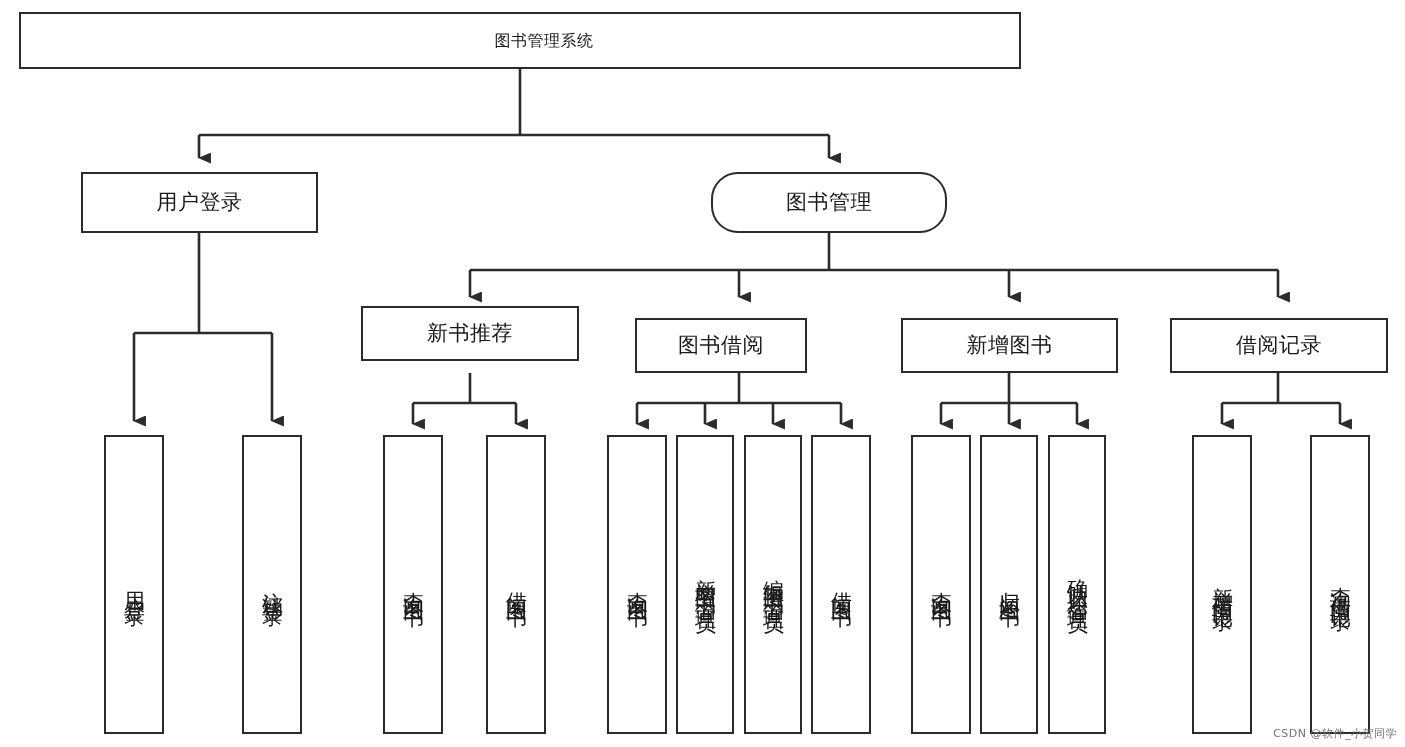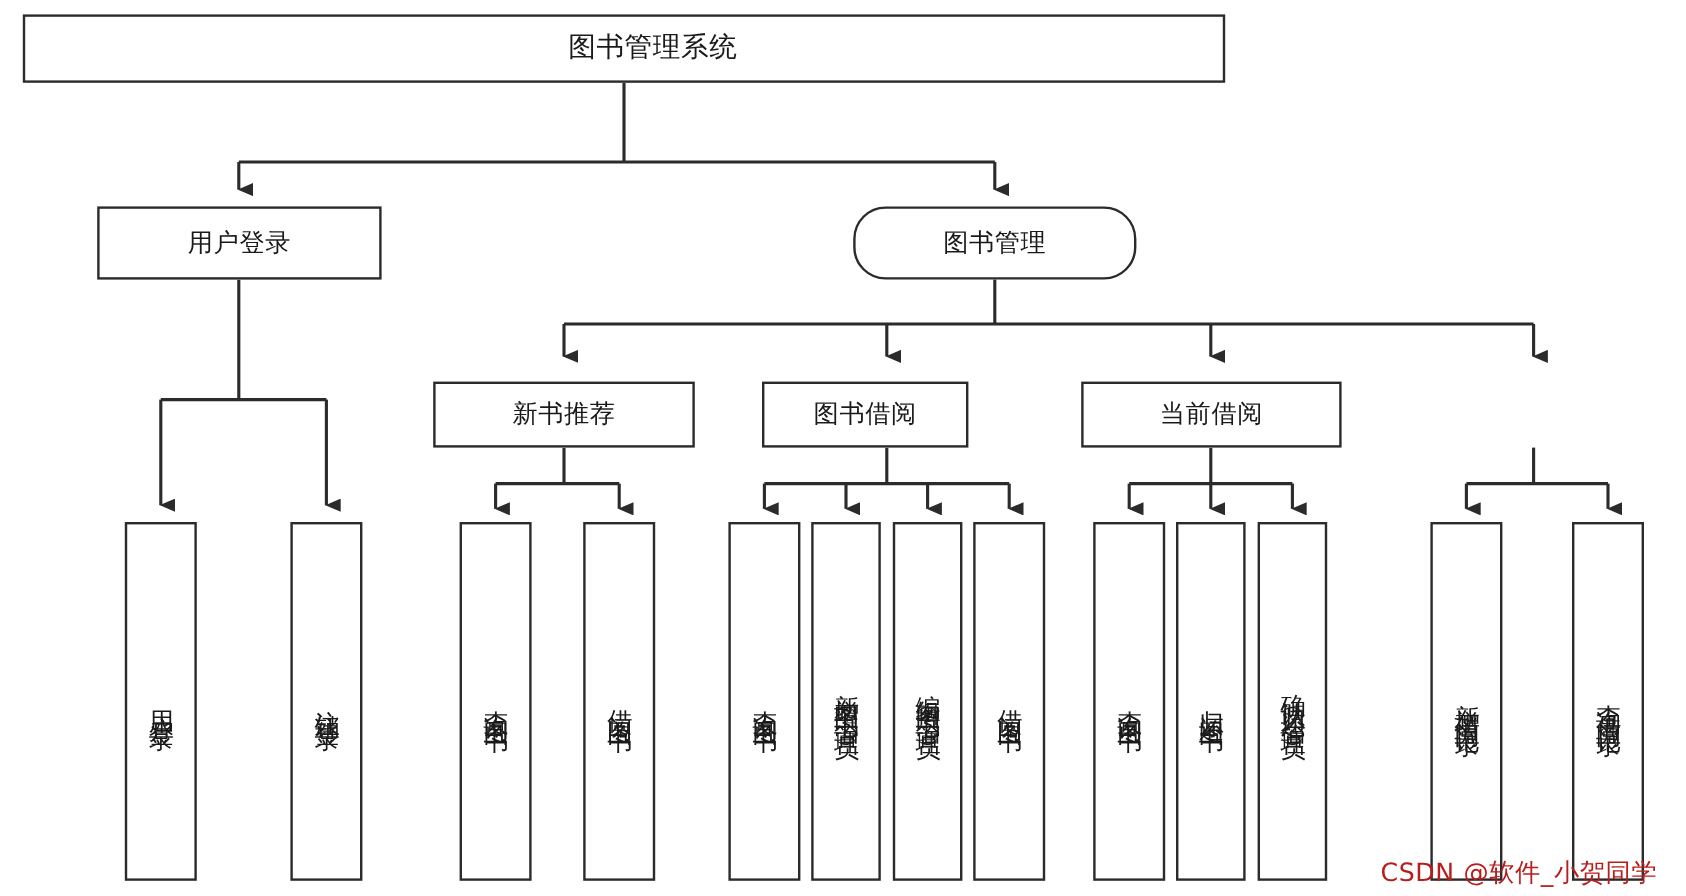--- a/index.html
+++ b/index.html
@@ -37,43 +37,43 @@
     text-align: center;
     color: #1a1a1a;
     z-index: 2;
   }
   .node.h {
     font-size: 21px;
     line-height: 1.1;
     letter-spacing: 0.5px;
   }
   .node.root {
-    font-size: 23px;
+    font-size: 16px;
     padding-left: 48px;
   }
   .node.v {
     font-size: 21px;
     letter-spacing: 2px;
   }
   .node.v .vtext {
     writing-mode: vertical-rl;
     text-orientation: upright;
     white-space: nowrap;
     line-height: 1;
     letter-spacing: 5px;
   }
   .node .htext {
     white-space: nowrap;
   }
   .watermark {
     position: absolute;
-    right: 24px;
+    right: 8px;
     bottom: 6px;
-    font-size: 21px;
-    color: #b91c1c;
+    font-size: 11px;
+    color: #737373;
     letter-spacing: 0.5px;
     z-index: 5;
     white-space: nowrap;
   }
 </style>
 </head>
 <body>
 
 <div id="canvas">
 
@@ -132,32 +132,35 @@
   </div>
 
   <div class="node h" style="left:81px; top:172px; width:237px; height:61px;">
     <span class="htext">用户登录</span>
   </div>
 
   <div class="node h" style="left:711px; top:172px; width:236px; height:61px;border-radius:27px;">
     <span class="htext">图书管理</span>
   </div>
 
-  <div class="node h" style="left:361px; top:318px; width:218px; height:55px;">
+  <div class="node h" style="left:361px; top:306px; width:218px; height:55px;">
     <span class="htext">新书推荐</span>
   </div>
 
   <div class="node h" style="left:635px; top:318px; width:172px; height:55px;">
     <span class="htext">图书借阅</span>
   </div>
 
   <div class="node h" style="left:901px; top:318px; width:217px; height:55px;">
-    <span class="htext">当前借阅</span>
-  </div>
-
+    <span class="htext">新增图书</span>
+  </div>
+
+  <div class="node h" style="left:1170px; top:318px; width:218px; height:55px;">
+    <span class="htext">借阅记录</span>
+  </div>
 
   <div class="node v" style="left:104px; top:435px; width:60px; height:299px;">
     <span class="vtext">用户登录</span>
   </div>
 
   <div class="node v" style="left:242px; top:435px; width:60px; height:299px;">
     <span class="vtext">注销登录</span>
   </div>
 
   <div class="node v" style="left:383px; top:435px; width:60px; height:299px;">

